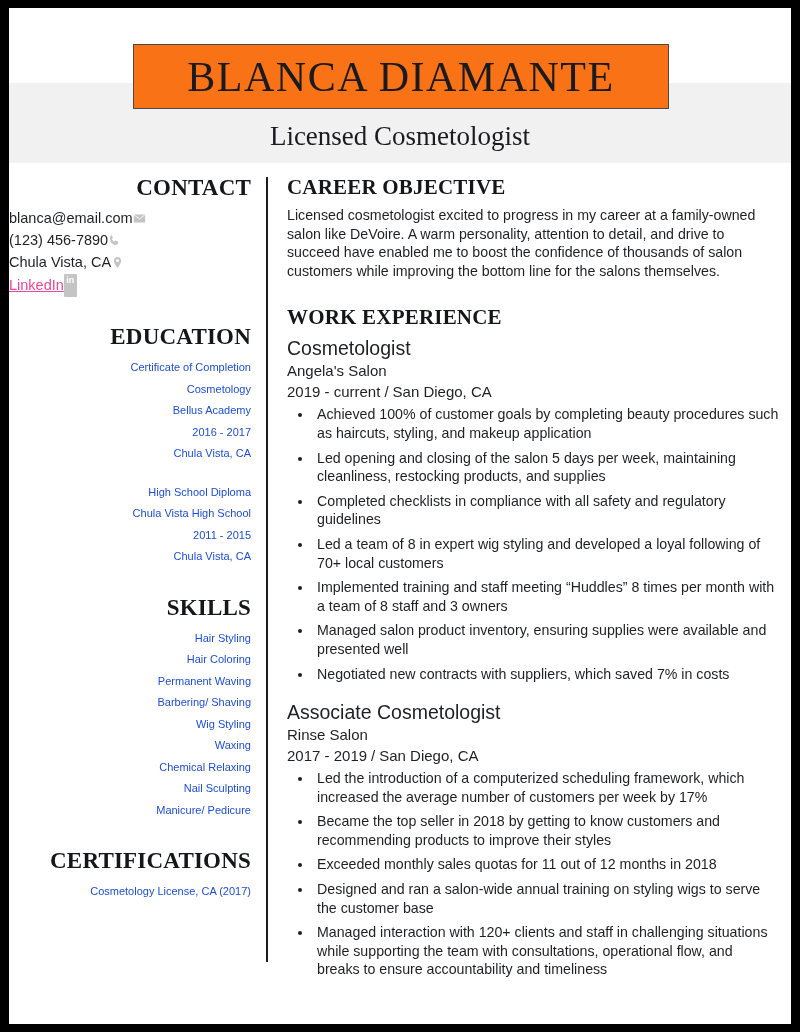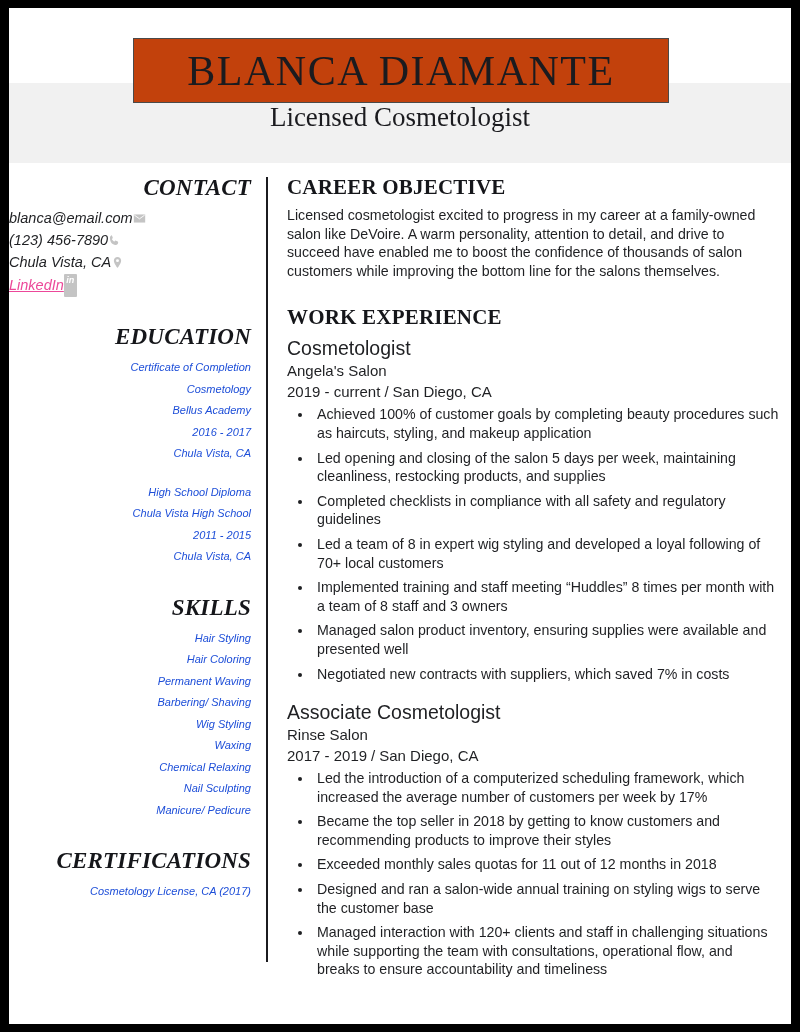--- a/index.html
+++ b/index.html
@@ -35,63 +35,62 @@
     position: absolute;
     left: 0;
     right: 0;
     top: 75px;
     height: 80px;
     background: #f1f1f1;
   }
   .name-box {
     position: absolute;
     left: 124px;
-    top: 30px;
+    top: 36px;
     width: 536px;
     height: 65px;
     border: 1.5px solid #4a4a4a;
-    background: #c2410c;
+    background: #f97316;
     box-sizing: border-box;
     display: flex;
     align-items: center;
     justify-content: center;
   }
   .name-text {
     font-family: "Liberation Serif", serif;
     font-size: 42px;
     letter-spacing: 1.5px;
     color: #1b1b1f;
     line-height: 1;
     white-space: nowrap;
   }
   .subtitle {
     position: absolute;
     left: 0;
     right: 0;
-    top: 94px;
+    top: 113px;
     text-align: center;
     font-family: "Liberation Serif", serif;
     font-size: 27px;
     color: #1b1b1f;
   }
 
   
   .columns {
     position: relative;
     display: flex;
     align-items: flex-start;
     padding-top: 12px;
   }
   .left-col {
     width: 257px;
     flex: 0 0 257px;
     text-align: right;
     padding-right: 15px;
     box-sizing: border-box;
-    font-style: italic;
   }
   .divider {
     width: 2px;
     background: #1b1b1f;
     flex: 0 0 2px;
     height: 785px;
     margin-top: 2px;
   }
   .right-col {
     flex: 1 1 auto;

